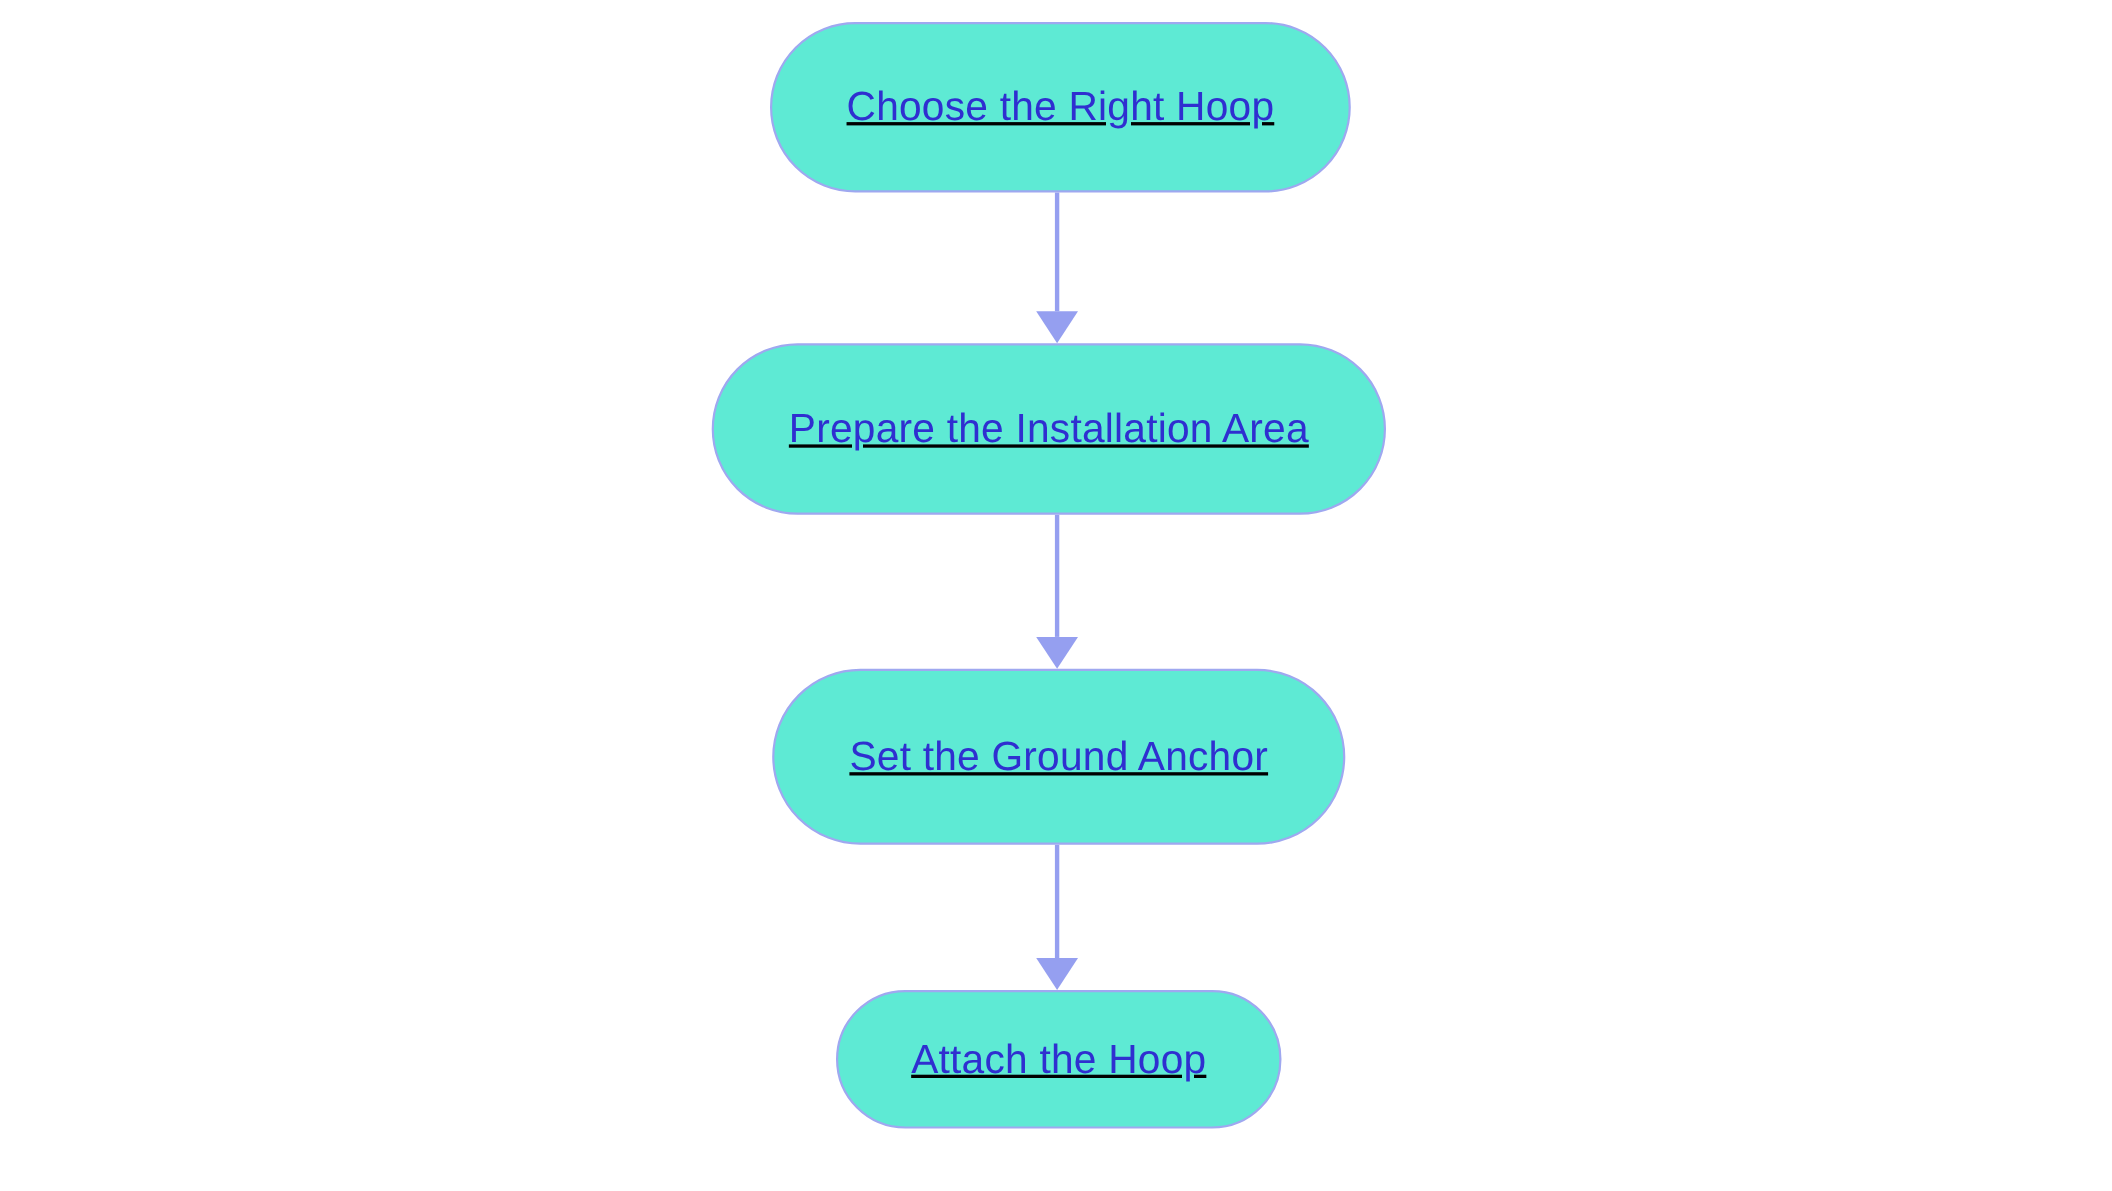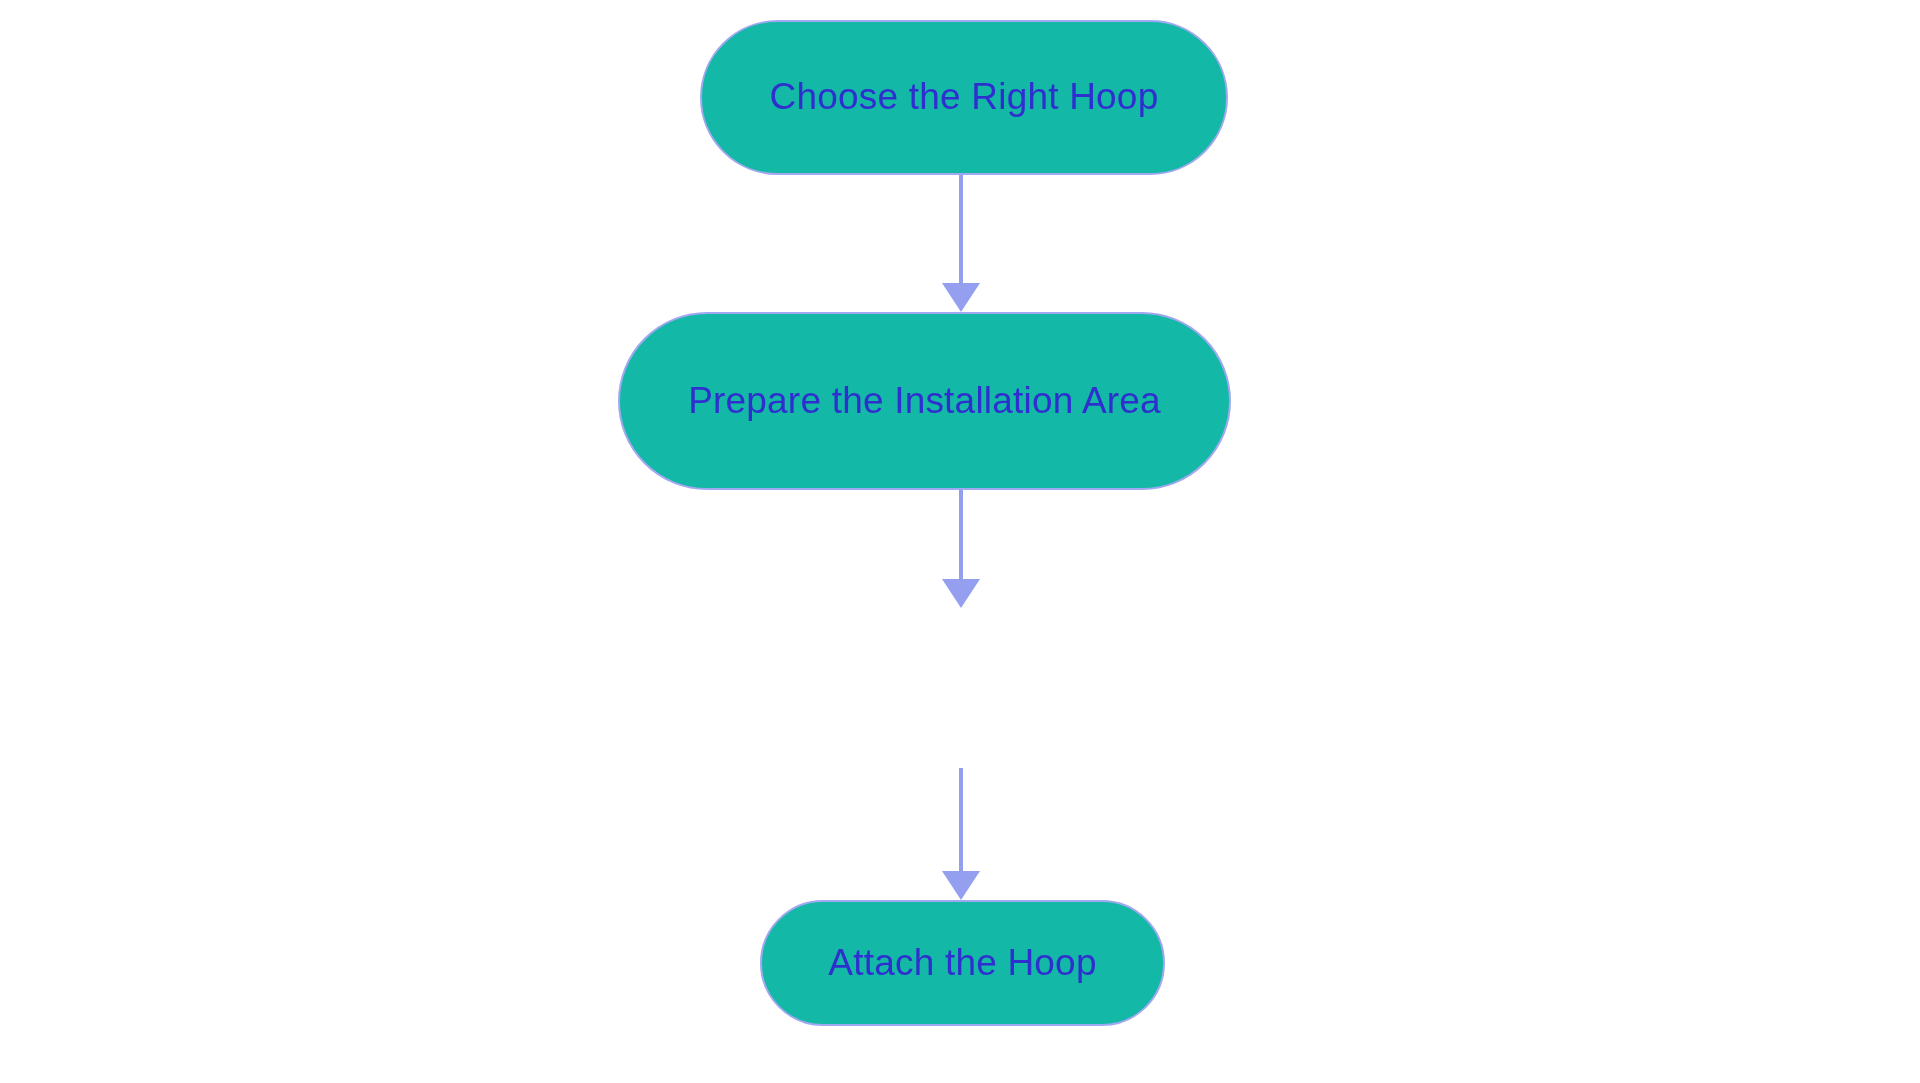--- a/index.html
+++ b/index.html
@@ -30,40 +30,41 @@
     height: 1083px;
     pointer-events: none;
   }
 
   .node {
     position: absolute;
     box-sizing: border-box;
     display: flex;
     align-items: center;
     justify-content: center;
-    background: #14b8a6;
+    background: #5eead4;
     border: 2px solid #9fa8f0;
     border-radius: 9999px;
     text-align: right;
+    text-decoration: underline;
   }
 
   .node-label {
     color: #2f2fd0;
     font-family: "Liberation Sans", "DejaVu Sans", sans-serif;
     font-size: 37px;
     font-weight: 400;
     line-height: 1.15;
     letter-spacing: 0.2px;
     white-space: nowrap;
     user-select: none;
   }
 
   
   #node-1 { left: 700px;  top: 20px;   width: 528px; height: 155px; }
-  #node-2 { left: 618px;  top: 312px;  width: 613px; height: 178px; }
+  #node-2 { left: 647px;  top: 312px;  width: 613px; height: 156px; }
   #node-3 { left: 702px;  top: 608px;  width: 521px; height: 160px; }
   #node-4 { left: 760px;  top: 900px;  width: 405px; height: 126px; }
 </style>
 </head>
 <body>
 
 <div id="flow-canvas">
 
   <svg class="edge-layer" viewBox="0 0 1920 1083" width="1920" height="1083" xmlns="http://www.w3.org/2000/svg">
 
@@ -84,18 +85,21 @@
   </svg>
 
   <div class="node" id="node-1">
     <span class="node-label">Choose the Right Hoop</span>
   </div>
 
   <div class="node" id="node-2">
     <span class="node-label">Prepare the Installation Area</span>
   </div>
 
+  <div class="node" id="node-3">
+    <span class="node-label">Set the Ground Anchor</span>
+  </div>
 
   <div class="node" id="node-4">
     <span class="node-label">Attach the Hoop</span>
   </div>
 
 </div>
 
 </body></html>

